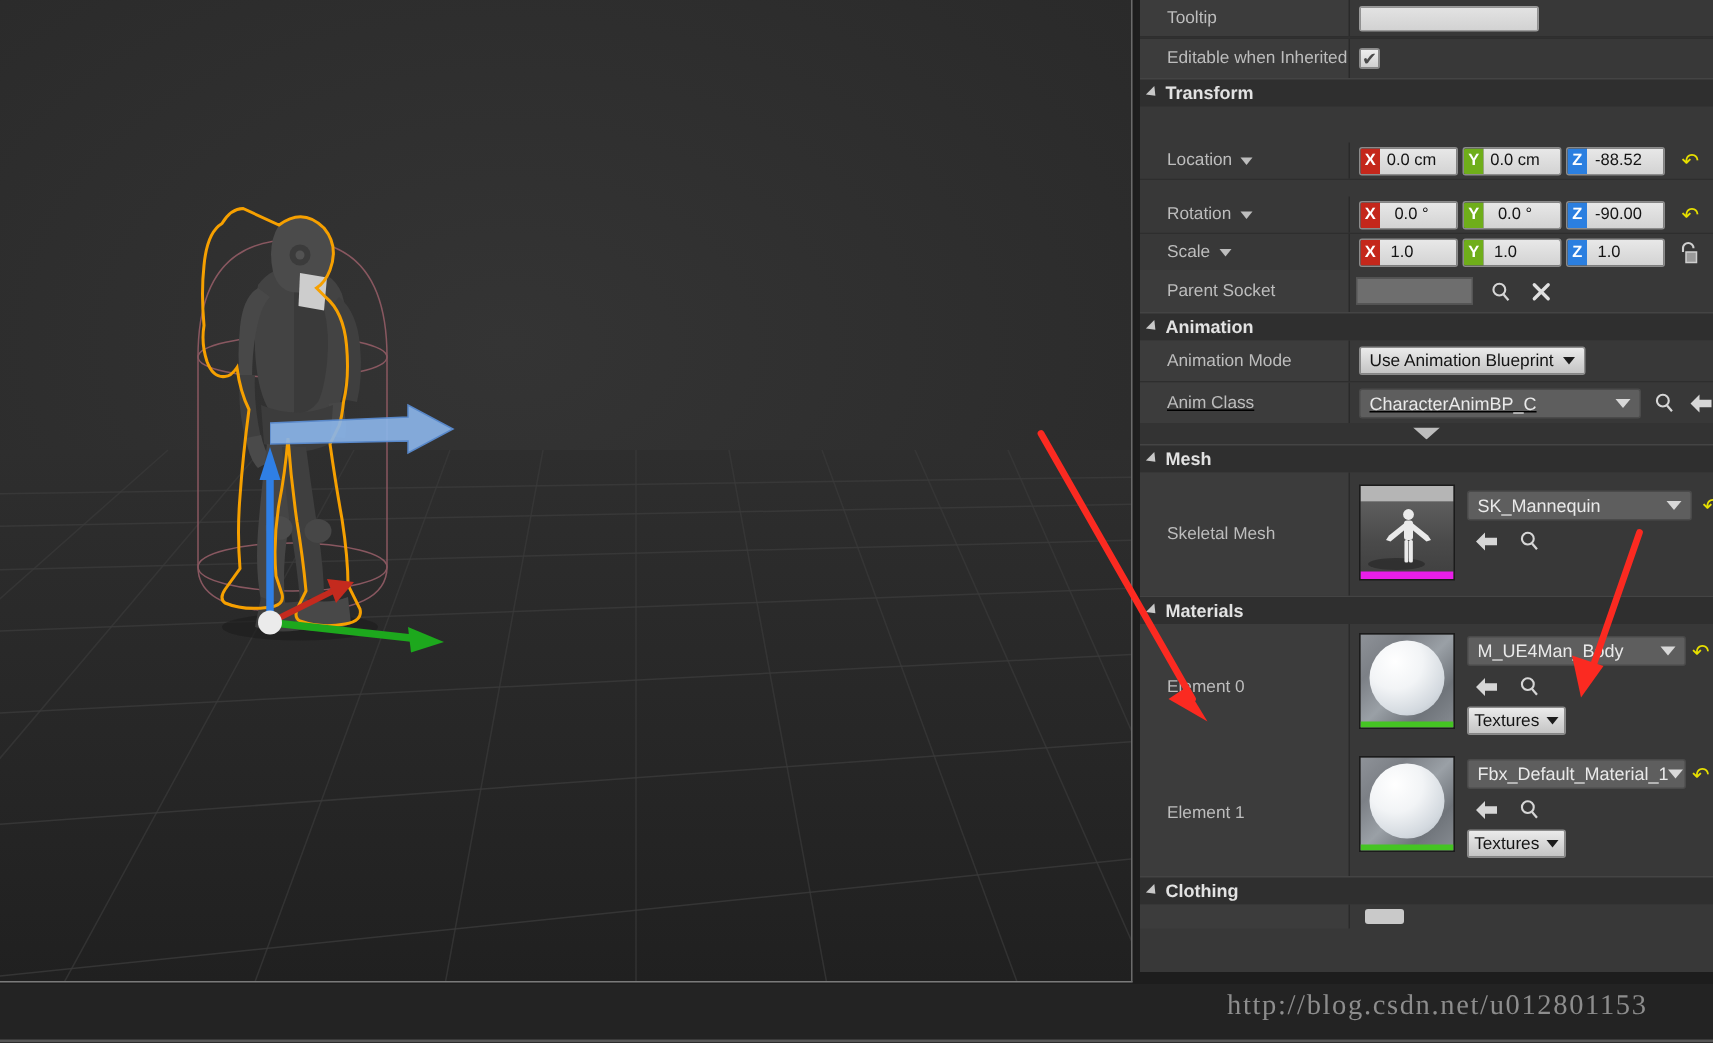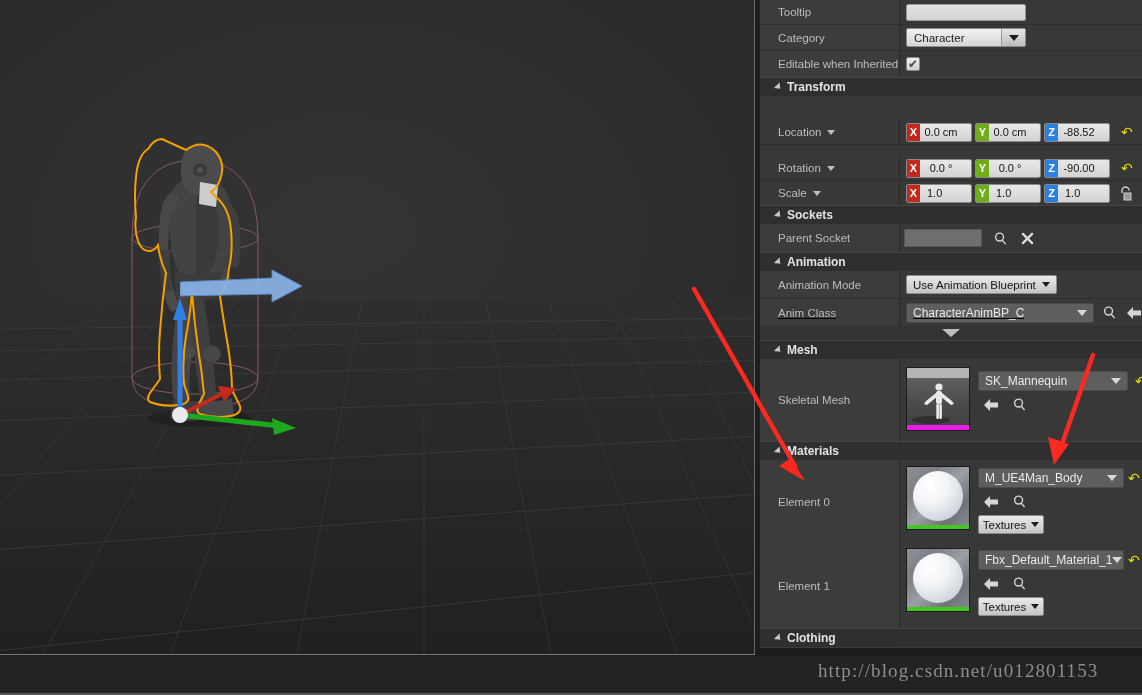--- a/index.html
+++ b/index.html
@@ -24,21 +24,21 @@
   .watermark { position:absolute; left:818px; top:660px; width:320px;
     font-family:"Liberation Serif", serif; font-size:19px; color:#8d8d8d;
     letter-spacing:1.1px; white-space:nowrap; }
 
   
   .details { position:absolute; left:760px; top:0; width:382px; height:648px;
     background:#383838; overflow:hidden; }
   .panel-edge { position:absolute; left:757px; top:0; width:3px; height:648px; background:#1e1e1e; }
 
   .cat-header { height:19px; background:#2f2f2f; display:flex; align-items:center;
-    padding-left:16px; border-top:1px solid #444; }
+    padding-left:6px; border-top:1px solid #444; }
   .cat-header .tri { width:0;height:0;border-left:5px solid #c8c8c8;
     border-top:4px solid transparent; border-bottom:4px solid transparent;
     transform:rotate(45deg); margin-right:6px; margin-top:-1px;}
   .cat-header .ttl { font-size:12px; font-weight:bold; color:#e2e2e2; }
 
   .row { display:flex; align-items:stretch; position:relative; }
   .lbl { width:140px; flex:0 0 140px; background:#3c3c3c; display:flex; align-items:center;
     padding-left:18px; font-size:11.5px; color:#bdbdbd; border-right:1px solid #2a2a2a; }
   .lbl.dark { background:#383838; }
   .val { flex:1; background:#383838; display:flex; align-items:center; padding-left:6px; position:relative; }
@@ -208,31 +208,20 @@
   <div class="details">
 
     <div class="row" style="height:24px;">
       <div class="lbl">Tooltip</div>
       <div class="val">
         <div class="txtbox" style="width:120px;" title=""></div>
       </div>
     </div>
     <div class="rowsep"></div>
 
-    <div class="row" style="height:25px;">
-      <div class="lbl">Category</div>
-      <div class="val">
-        <div class="combo" style="width:120px;">
-          <span>Character</span>
-          <span class="arrowbtn">
-              <i class="caret-dn"></i>
-            </span>
-        </div>
-      </div>
-    </div>
     <div class="rowsep"></div>
 
     <div class="row" style="height:26px;">
       <div class="lbl" style="overflow:hidden;white-space:nowrap;">Editable when Inherited</div>
       <div class="val">
         <div class="chk">
           <span>✔</span>
         </div>
       </div>
     </div>
@@ -314,24 +303,20 @@
           <span class="lockicon">
             <svg viewBox="0 0 13 15" width="13" height="15">
               <path d="M3 7 V4.5 A3.5 3.5 0 0 1 10 4.5" fill="none" stroke="#cfcfcf" stroke-width="1.4"></path>
               <rect x="5" y="7" width="7" height="7" fill="#9a9a9a" stroke="#cfcfcf" stroke-width="1"></rect>
             </svg>
           </span>
         </div>
       </div>
     </div>
 
-    <div class="cat-header">
-      <i class="tri"></i>
-      <span class="ttl">Sockets</span>
-    </div>
     <div class="row" style="height:28px;">
       <div class="lbl">Parent Socket</div>
       <div class="val" style="gap:10px;padding-left:4px;">
         <div class="greybox" style="width:78px;"></div>
         <span class="ic">
           <svg viewBox="0 0 16 16" width="15" height="15">
             <circle cx="7" cy="6.5" r="4.2" fill="none" stroke="#d6d6d6" stroke-width="1.5"></circle>
             <line x1="10" y1="10" x2="13.5" y2="14" stroke="#d6d6d6" stroke-width="1.6"></line>
           </svg>
         </span>

